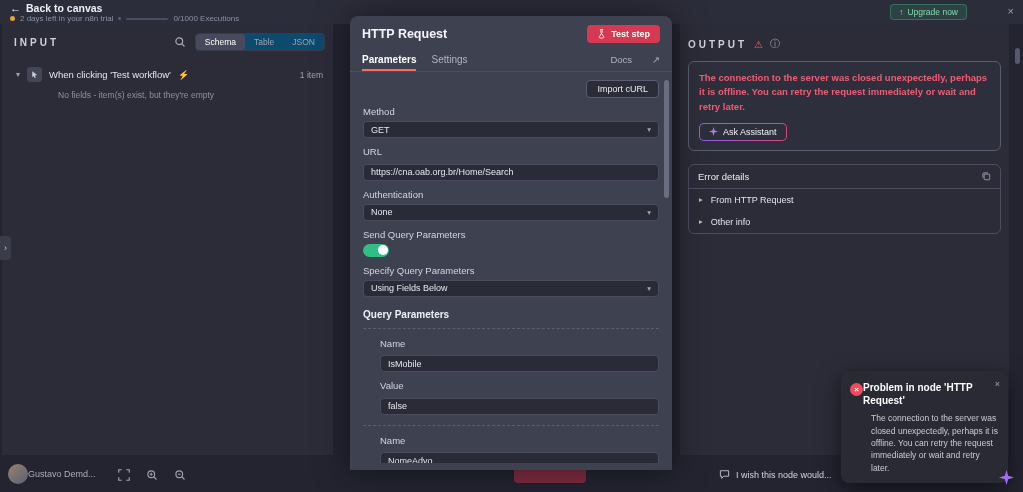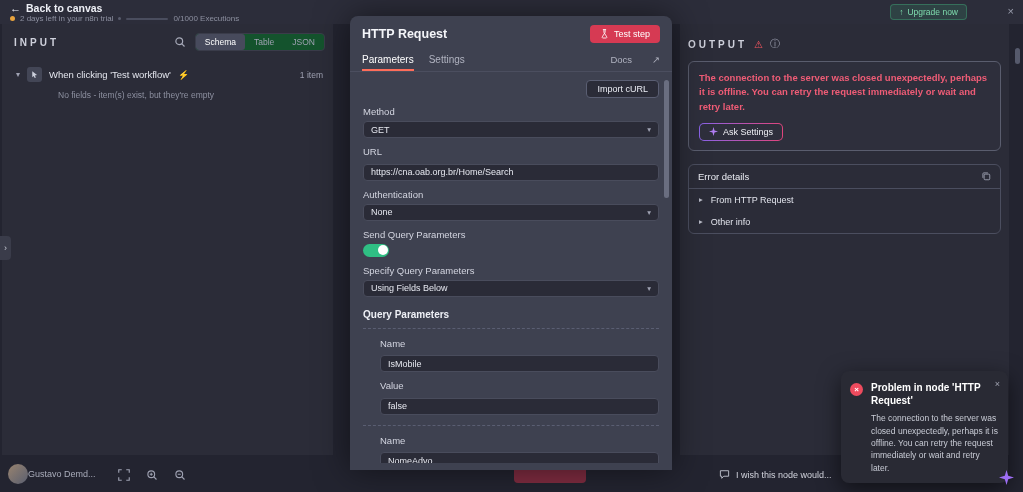--- a/index.html
+++ b/index.html
@@ -19,38 +19,38 @@
   .top-close{position:absolute;right:9px;top:5px;font-size:11px;color:#9b9eae;cursor:pointer}
 
   
   .edge-tab{position:absolute;left:0;top:236px;width:11px;height:24px;background:#3a3c4a;border-radius:0 4px 4px 0;display:flex;align-items:center;justify-content:center;color:#c6c9d4;font-size:9px;z-index:4;cursor:pointer}
 
   
   .input-panel{position:absolute;left:2px;top:24px;width:331px;height:431px;background:#2b2c38;z-index:2}
   .input-head{display:flex;align-items:center;gap:9px;padding:9px 8px 8px 12px}
   .panel-title{font-size:10px;font-weight:700;letter-spacing:3px;color:#cfd1dc}
   .search-btn{margin-left:auto;cursor:pointer}
-  .segmented{display:flex;background:#14532d;border:1px solid #3a3c4a;border-radius:4px;overflow:hidden}
+  .segmented{display:flex;background:#0c4a6e;border:1px solid #3a3c4a;border-radius:4px;overflow:hidden}
   .seg{padding:3px 9px;font-size:8.5px;color:#9fa2b2;cursor:pointer}
   .seg.active{background:#474a5c;color:#fff;border-radius:3px}
   .trigger-row{display:flex;align-items:center;gap:7px;padding:8px 10px 4px 14px;font-size:9.5px;color:#e4e6ee;cursor:pointer}
   .trigger-row .chev{font-size:8px;color:#9fa2b2}
   .node-ico{width:15px;height:15px;border-radius:3px;background:#434656;display:flex;align-items:center;justify-content:center}
   .bolt{color:#ff6d5a;font-size:9px}
   .item-count{margin-left:auto;font-size:8.5px;color:#9fa2b2}
   .empty-note{padding:4px 10px 0 56px;font-size:8.5px;color:#8d90a0}
 
   
   .modal{position:absolute;left:350px;top:16px;width:322px;height:454px;background:#3e4150;border-radius:8px 8px 0 0;box-shadow:0 0 34px rgba(0,0,0,.5);z-index:10;overflow:hidden}
   .m-head{display:flex;align-items:center;justify-content:space-between;padding:9px 12px 5px}
   .m-title{font-size:12.5px;font-weight:700;color:#f4f5f9}
-  .test-btn{display:flex;align-items:center;gap:5px;background:#d63a53;color:#fff;font-size:9px;font-weight:400;padding:4px 10px;border-radius:4px;cursor:pointer}
+  .test-btn{display:flex;align-items:center;gap:5px;background:#d63a53;color:#fff;font-size:9px;font-weight:700;padding:4px 10px;border-radius:4px;cursor:pointer}
   .m-tabs{display:flex;align-items:center;gap:15px;padding:0 12px;border-bottom:1px solid #4b4e5f;height:24px}
   .m-tab{font-size:10px;color:#b0b3c0;height:100%;display:flex;align-items:center;cursor:pointer}
-  .m-tab.active{color:#fff;font-weight:400;box-shadow:inset 0 -2px 0 #ff6d5a}
+  .m-tab.active{color:#fff;font-weight:700;box-shadow:inset 0 -2px 0 #ff6d5a}
   .docs-link{margin-left:auto;font-size:9.5px;color:#b0b3c0;display:flex;gap:20px;align-items:center;cursor:pointer}
   .m-body{position:relative;padding:8px 13px 0;height:calc(100% - 63px);overflow:hidden}
   .curl-row{display:flex;justify-content:flex-end}
   .curl-btn{background:#2b2c38;border:1px solid #5a5e72;border-radius:4px;color:#eceef5;font-size:9px;padding:3px 10px;cursor:pointer}
   .flabel{font-size:9.5px;color:#d3d5e0;margin:8px 0 4px}
   .finput,.sel{width:100%;height:17px;background:#2a2b37;border:1px solid #494c5c;border-radius:4px;font-size:9px;color:#e6e8f0;padding:0 7px;font-family:"Liberation Sans",sans-serif}
   .sel{display:flex;align-items:center;justify-content:space-between;cursor:pointer}
   .sel .chev{font-size:7.5px;color:#9fa2b2}
   .switch{width:26px;height:13px;border-radius:8px;background:#2fbf84;position:relative;margin:3px 0 2px;cursor:pointer}
   .switch::after{content:"";position:absolute;right:1.5px;top:1.5px;width:10px;height:10px;border-radius:50%;background:#fff}
@@ -80,21 +80,21 @@
   .avatar{width:20px;height:20px;border-radius:50%;background:linear-gradient(135deg,#98836f,#5a5f70);cursor:pointer}
   .user-name{font-size:9px;color:#a9acba}
   .cctrl{position:absolute;left:118px;bottom:11px;display:flex;gap:16px;align-items:center;z-index:3}
   .cctrl span{cursor:pointer}
   .dim-btn{position:absolute;left:514px;bottom:9px;width:72px;height:19px;background:#a83148;opacity:.7;border-radius:4px;z-index:3;cursor:pointer}
   .wish{position:absolute;left:719px;bottom:12px;display:flex;gap:6px;align-items:center;font-size:9px;color:#d3d5de;z-index:3;cursor:pointer}
 
   
   .toast{position:absolute;right:15px;bottom:9px;width:167px;background:#292a34;border-radius:8px;padding:10px 10px 9px;box-shadow:0 6px 22px rgba(0,0,0,.55);z-index:20}
   .toast-icon{position:absolute;left:9px;top:12px;width:13px;height:13px;border-radius:50%;background:#ee4b5e;color:#fff;font-size:8px;font-weight:700;display:flex;align-items:center;justify-content:center}
-  .toast-title{margin:0 12px 0 20px;font-size:10px;font-weight:700;color:#fff;line-height:1.3}
+  .toast-title{margin:0 12px 0 12px;font-size:10px;font-weight:700;color:#fff;line-height:1.3}
   .toast-close{position:absolute;right:8px;top:8px;font-size:9px;color:#a0a3b1;cursor:pointer}
   .toast-body{margin:5px 0 0 20px;font-size:8.5px;color:#c9ccd6;line-height:1.45}
 
   .assist{position:absolute;right:9px;bottom:7px;z-index:30;cursor:pointer}
 </style>
 </head>
 <body>
 
 <div class="topbar">
   <div class="back">
@@ -156,21 +156,21 @@
   </div>
   <div class="err-box">
     <div class="err-text">The connection to the server was closed unexpectedly, perhaps it is offline. You can retry the request immediately or wait and retry later.</div>
     <div class="ask-wrap">
       <div class="ask-btn">
         <span>
           <svg width="9" height="9" viewBox="0 0 16 16">
               <path d="M8 0 L9.8 6.2 L16 8 L9.8 9.8 L8 16 L6.2 9.8 L0 8 L6.2 6.2 Z" fill="#b07df2"></path>
             </svg>
         </span>
-        <span>Ask Settings</span>
+        <span>Ask Assistant</span>
       </div>
     </div>
   </div>
   <div class="details-box">
     <div class="details-head">
       <span>Error details</span>
       <span>
         <svg width="10" height="10" viewBox="0 0 16 16">
             <rect x="5" y="5" width="9" height="9" rx="1.5" fill="none" stroke="#9fa2b2" stroke-width="1.4"></rect>
             <path d="M11 3 H4.5 A1.5 1.5 0 0 0 3 4.5 V11" fill="none" stroke="#9fa2b2" stroke-width="1.4"></path>

